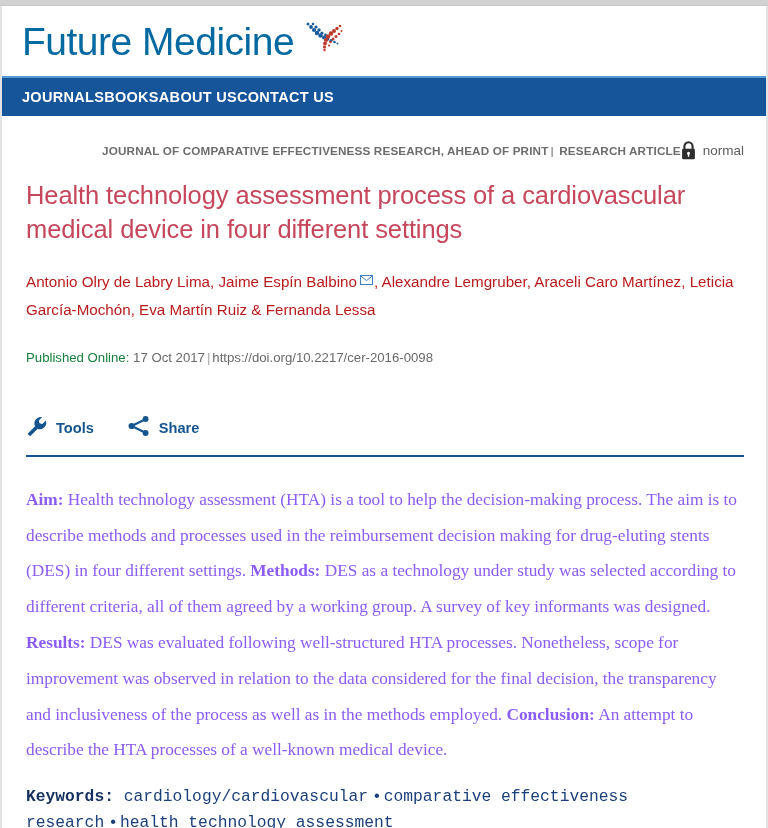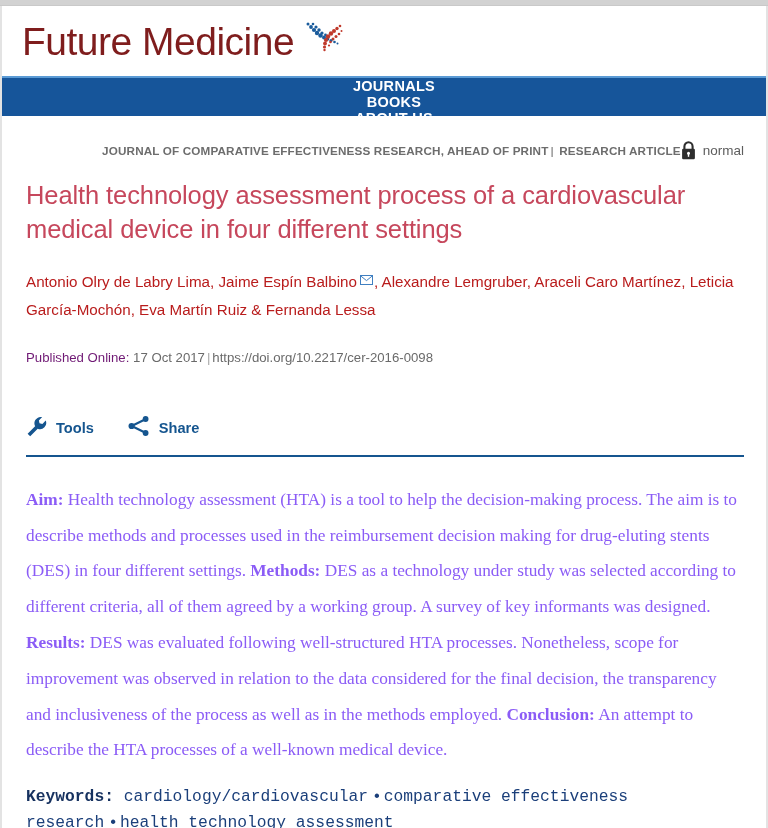--- a/index.html
+++ b/index.html
@@ -42,21 +42,21 @@
     padding-left: 20px;
   }
   .brand {
     display: flex;
     align-items: center;
     gap: 6px;
     text-decoration: none;
   }
   .brand-text {
     font-size: 39px;
-    color: #7f1d1d;
+    color: #0369a1;
     letter-spacing: -0.5px;
     font-weight: 400;
     line-height: 1;
     white-space: nowrap;
   }
   .brand-mark {
     width: 44px;
     height: 44px;
     margin-left: 4px;
     margin-top: -6px;
@@ -64,21 +64,20 @@
   }
 
   
   .navbar {
     background: #16559a;
     border-top: 2px solid #5b9bd5;
     height: 38px;
     display: flex;
     align-items: center;
     padding-left: 20px;
-    flex-direction: column;
   }
   .nav-item {
     color: #ffffff;
     font-size: 14.5px;
     font-weight: bold;
     letter-spacing: 0.3px;
     text-decoration: none;
     white-space: nowrap;
     cursor: pointer;
   }
@@ -141,21 +140,21 @@
     vertical-align: 2px;
     margin: 0 1px 0 3px;
   }
 
   
   .publine {
     margin-top: 24px;
     font-size: 13.2px;
     line-height: 1.5;
   }
-  .pub-label { color: #701a75; }
+  .pub-label { color: #15803d; }
   .pub-value { color: #6a6a6a; }
   .pub-bar   { color: #a6a6a6; padding: 0 2px; }
 
   
   .toolbar {
     margin-top: 48px;
     display: flex;
     align-items: center;
     justify-content: space-between;
     padding-bottom: 15px;

